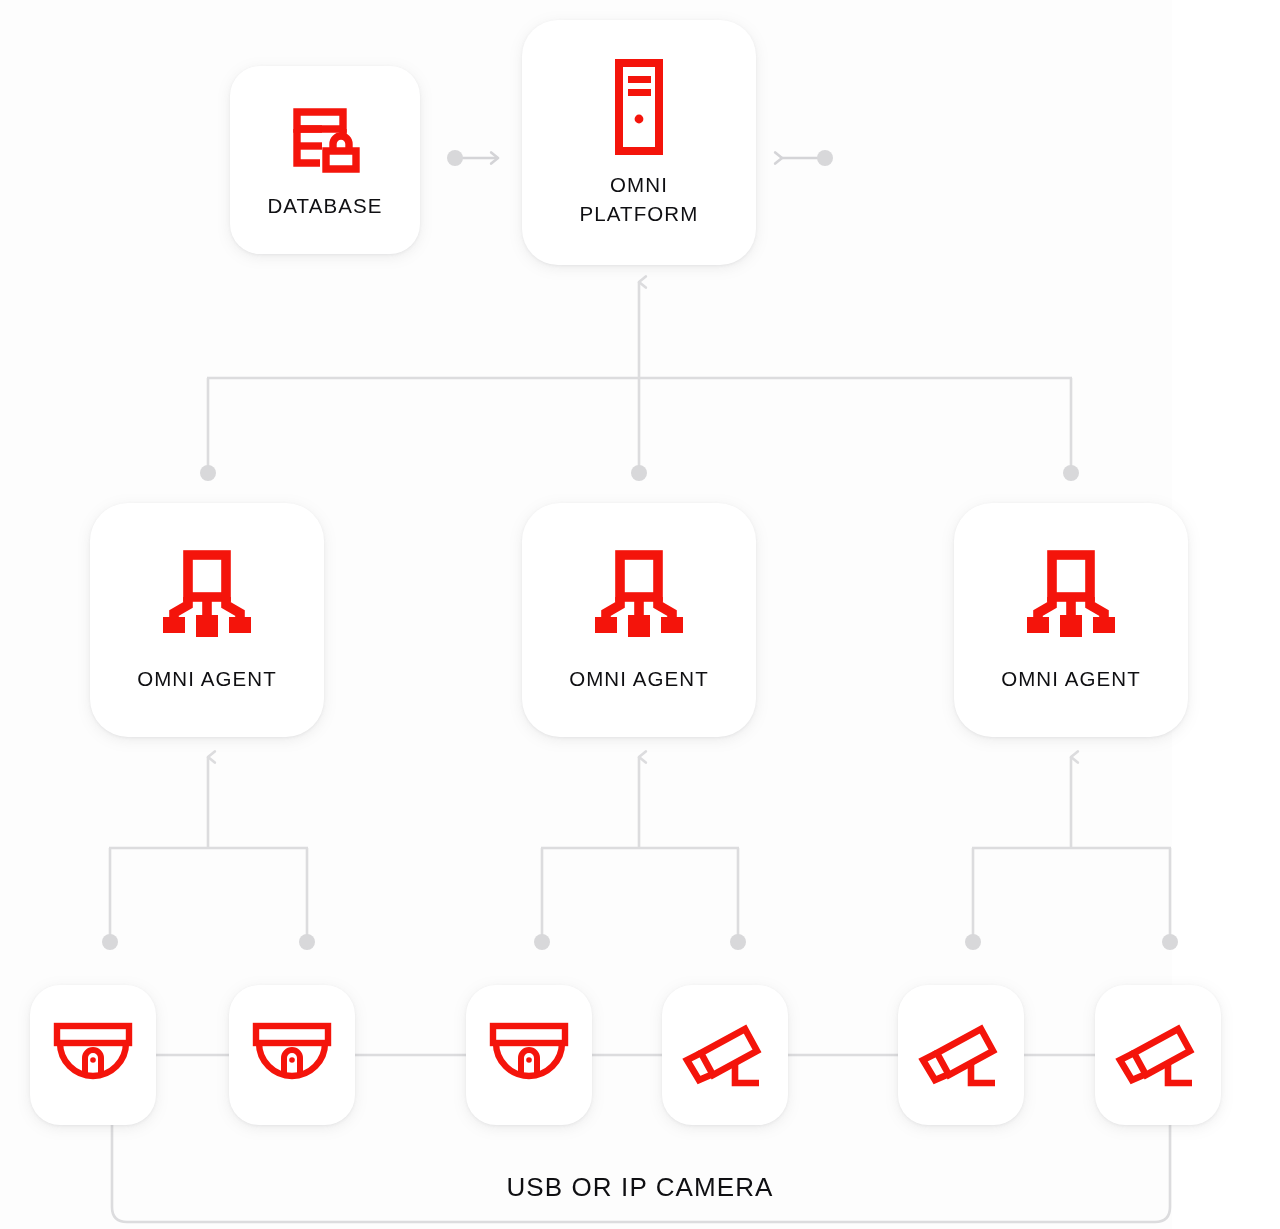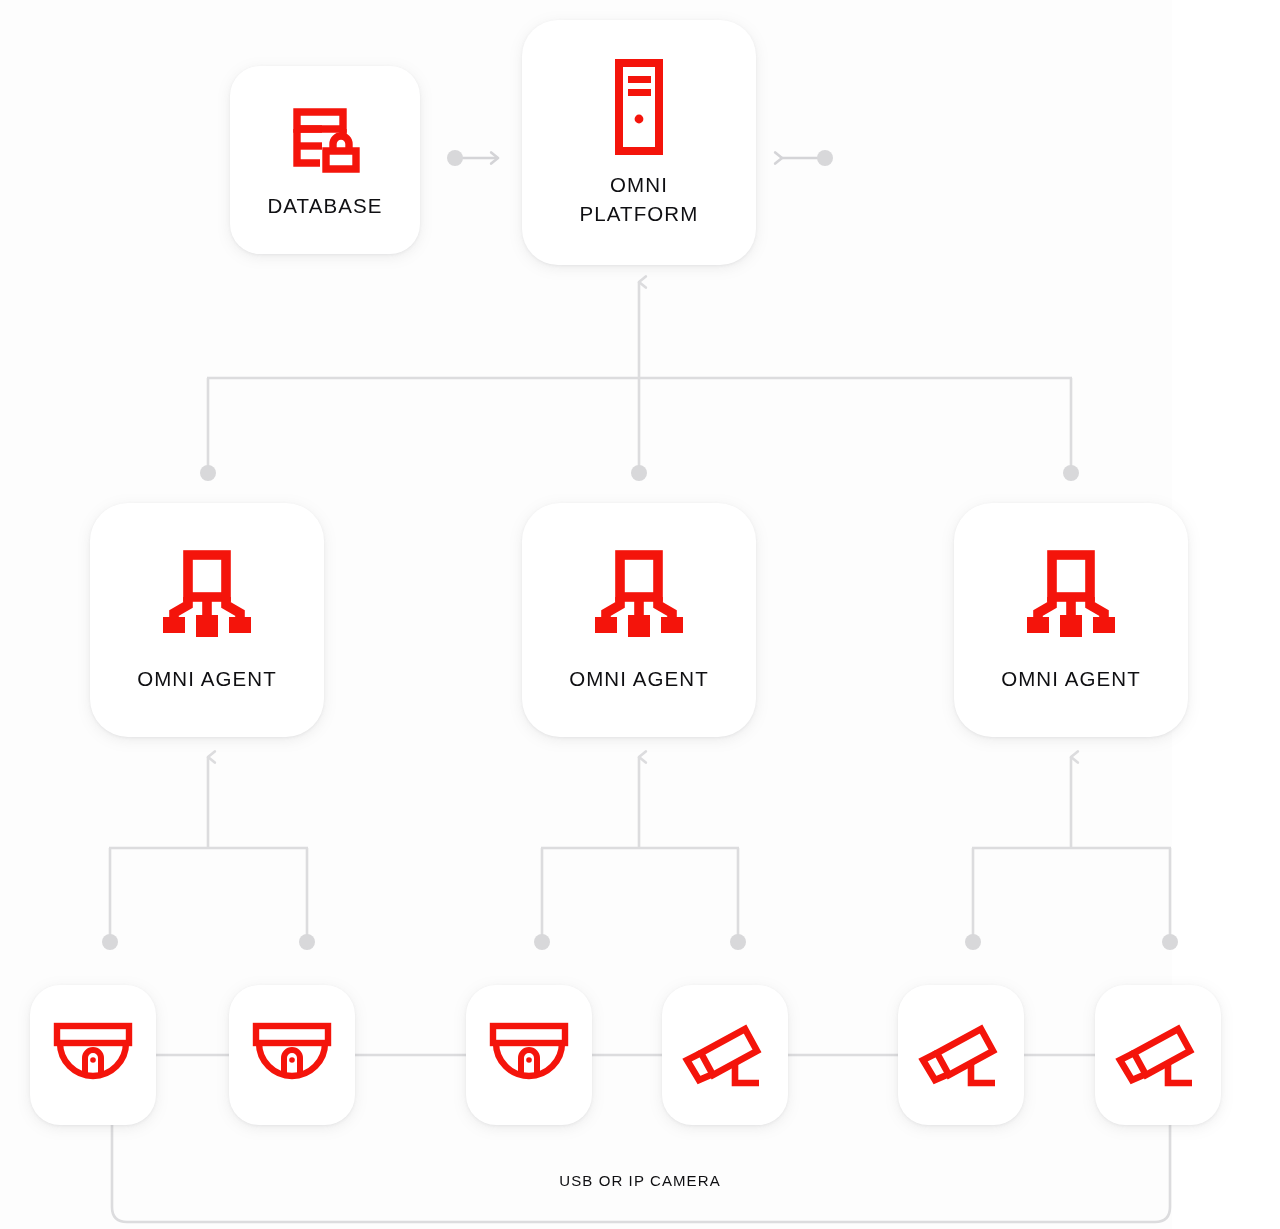--- a/index.html
+++ b/index.html
@@ -76,21 +76,21 @@
   #card-camera-3 { left: 662px; }
   #card-camera-4 { left: 898px; }
   #card-camera-5 { left: 1095px; }
   
   #bottom-label {
     position: absolute;
     left: 0; width: 1280px;
     top: 1172px;
     text-align: center;
     color: #0f0f12;
-    font-size: 15px;
+    font-size: 26px;
     font-weight: 500;
     letter-spacing: 1.1px;
     z-index: 5;
   }
 </style>
 </head>
 <body>
 
 <div id="diagram">
 

